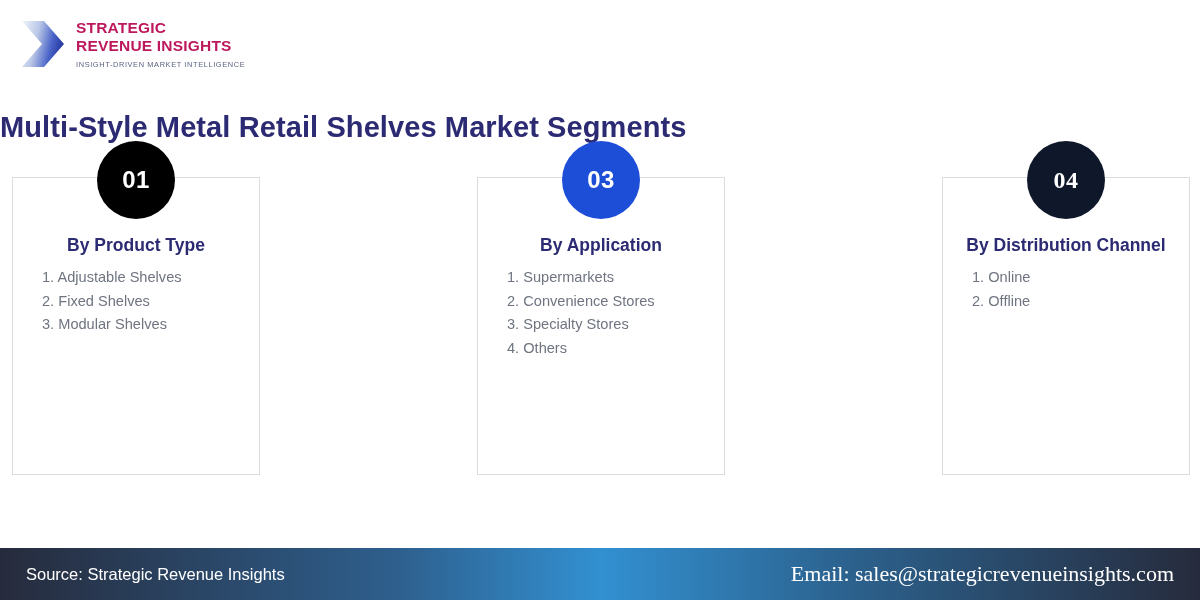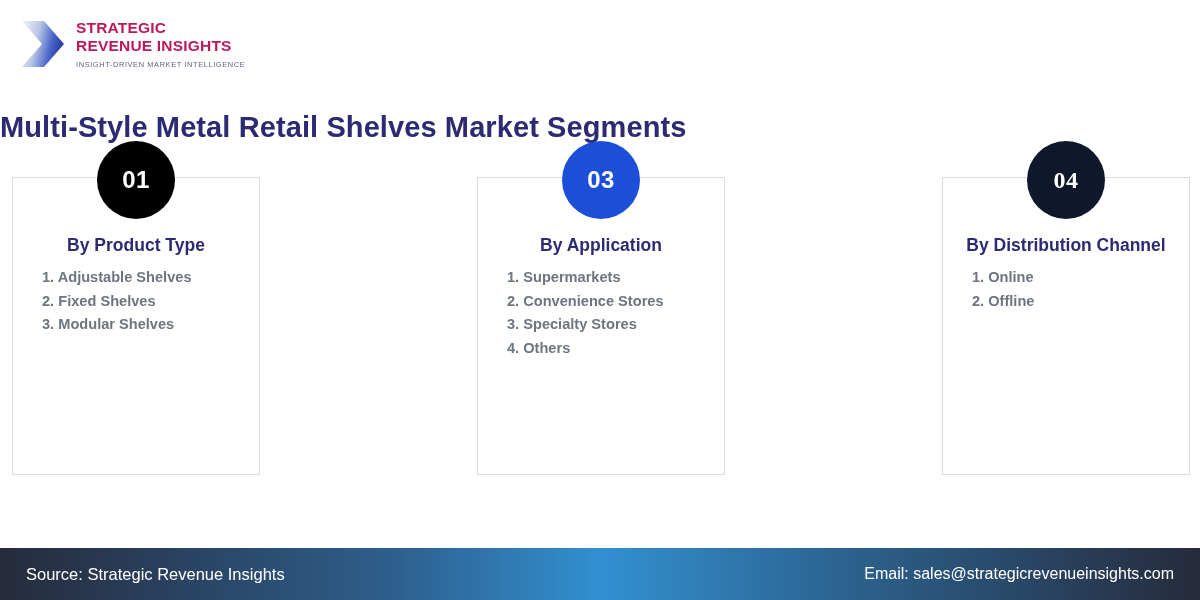--- a/index.html
+++ b/index.html
@@ -61,41 +61,41 @@
     position:absolute;left:0;top:56px;width:100%;
     box-sizing:border-box;padding:0 12px;
   }
   .card-heading{
     text-align:center;
     font-size:17.5px;font-weight:bold;color:#2b2a72;
     line-height:1.32;
     margin-bottom:9px;
   }
   .card-list{
-    list-style:none;margin:0;padding:0 0 0 17px;font-weight:bold;
+    list-style:none;margin:0;padding:0 0 0 17px;
   }
   .card-list li{
     font-size:14.6px;color:#6e7480;line-height:1.62;
     white-space:nowrap;
   }
   .li-num{color:#6e7480;}
 
   
   .footer{
     position:absolute;left:0;top:548px;width:1200px;height:52px;
     background:linear-gradient(90deg,#262b3c 0%,#2e5f8d 33%,#3290d1 50%,#2c6390 70%,#262b3c 100%);
     display:flex;align-items:center;
     box-sizing:border-box;padding:0 26px;
   }
   .footer-left{
     font-size:16.5px;color:#ffffff;
   }
   .footer-right{
     margin-left:auto;
-    font-size:16px;color:#ffffff;
+    font-size:22px;color:#ffffff;font-family:Liberation Serif, serif;
   }
 </style>
 </head>
 <body>
 
 <div class="logo-block">
   <svg class="logo-mark" viewBox="0 0 46 52">
     <defs>
       <linearGradient id="chevGrad" x1="0" y1="0" x2="1" y2="0.25">
         <stop offset="0%" stop-color="#f2f5fb"></stop>

